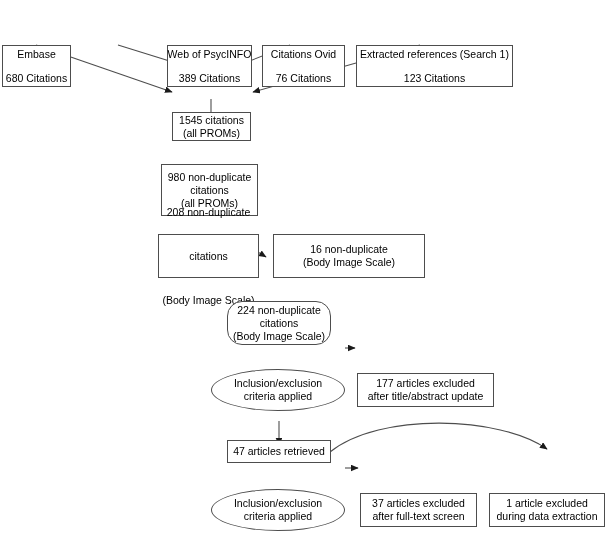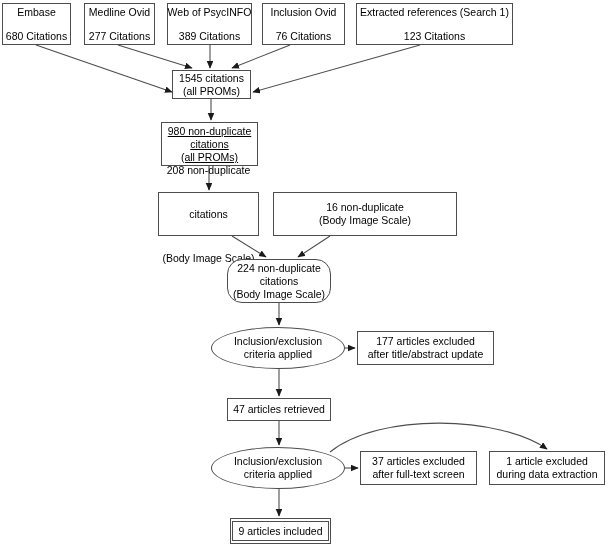--- a/index.html
+++ b/index.html
@@ -30,20 +30,21 @@
     border: 1px solid #4d4d4d;
     display: flex;
     flex-direction: column;
     align-items: center;
     justify-content: center;
     text-align: center;
     color: #000000;
     font-size: 10.5px;
     line-height: 13px;
     z-index: 2;
+    margin-top: 42px;
   }
   .node .line {
     display: block;
     white-space: nowrap;
   }
   .node.spaced .line + .line {
     margin-top: 11px;
   }
   .node.double {
     border: 1px solid #4d4d4d;
@@ -111,58 +112,54 @@
       <path d="M 330,452 C 380,412 500,416 547,449"></path>
       <path d="M 279,489 L 279,516"></path>
     </g>
   </svg>
 
   <div class="node spaced" id="n-embase" style="left: 2px; top: 3px; width: 69px; height: 42px;">
     <span class="line">Embase</span>
     <span class="line">680 Citations</span>
   </div>
 
-  <div class="node spaced" id="n-medline" style="left: 84px; top: 3px; width: 71px; height: 42px;">
-    <span class="line">Medline Ovid</span>
-    <span class="line">277 Citations</span>
-  </div>
 
   <div class="node spaced" id="n-wos" style="left: 167px; top: 3px; width: 85px; height: 42px;">
     <span class="line">Web of PsycINFO</span>
     <span class="line">389 Citations</span>
   </div>
 
   <div class="node spaced" id="n-psycinfo" style="left: 262px; top: 3px; width: 83px; height: 42px;">
-    <span class="line">Inclusion Ovid</span>
+    <span class="line">Citations Ovid</span>
     <span class="line">76 Citations</span>
   </div>
 
   <div class="node spaced" id="n-extracted" style="left: 356px; top: 3px; width: 157px; height: 42px;">
     <span class="line">Extracted references (Search 1)</span>
     <span class="line">123 Citations</span>
   </div>
 
   <div class="node" id="n-all" style="left: 172px; top: 70px; width: 79px; height: 29px;">
     <span class="line">1545 citations</span>
     <span class="line">(all PROMs)</span>
   </div>
 
-  <div class="node" id="n-nondup" style="left: 161px; top: 122px; width: 97px; height: 44px; text-decoration: underline;">
+  <div class="node" id="n-nondup" style="left: 161px; top: 122px; width: 97px; height: 52px;">
     <span class="line">980 non-duplicate</span>
     <span class="line">citations</span>
     <span class="line">(all PROMs)</span>
   </div>
 
   <div class="node" id="n-bis" style="left: 158px; top: 192px; width: 101px; height: 44px; gap: 31px;">
     <span class="line">208 non-duplicate</span>
     <span class="line">citations</span>
     <span class="line">(Body Image Scale)</span>
   </div>
 
-  <div class="node" id="n-update" style="left: 273px; top: 192px; width: 184px; height: 44px;">
+  <div class="node" id="n-update" style="left: 273px; top: 192px; width: 152px; height: 44px;">
     <span class="line">16 non-duplicate</span>
     <span class="line">(Body Image Scale)</span>
   </div>
 
   <div class="node" id="n-combined" style="left: 227px; top: 259px; width: 104px; height: 44px; border-radius: 15px;">
     <span class="line">224 non-duplicate</span>
     <span class="line">citations</span>
     <span class="line">(Body Image Scale)</span>
   </div>
 

